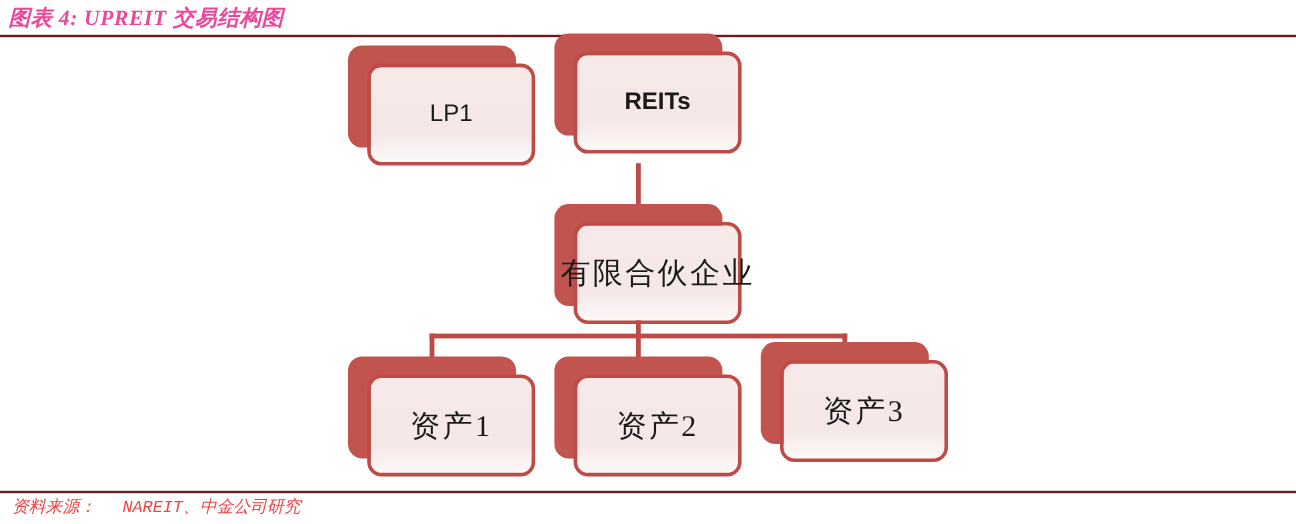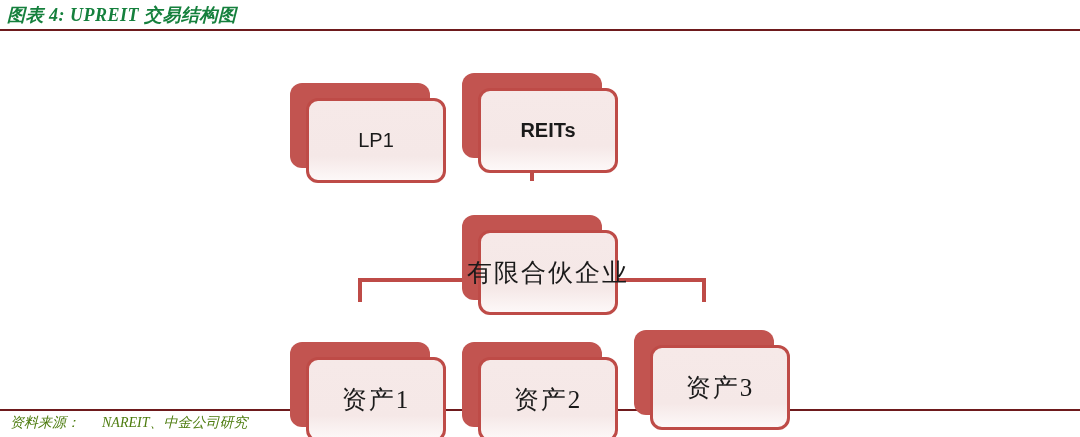--- a/index.html
+++ b/index.html
@@ -15,35 +15,35 @@
   
   .fig-title {
     position: absolute;
     left: 7px;
     top: 3px;
     font-family: "Liberation Serif", "DejaVu Serif", serif;
     font-style: italic;
     font-weight: bold;
     font-size: 18px;
     letter-spacing: 0.5px;
-    color: #15803d;
+    color: #ec4899;
     white-space: nowrap;
   }
   .rule {
     position: absolute;
     left: 0;
     width: 1080px;
     height: 2px;
     background: #6E1A1D;
   }
   .rule-top { top: 29px; }
   .rule-bottom { top: 409px; }
 
   
-  .node { position: absolute; width: 158px; height: 102px; z-index: 2; margin-top: 45px; }
+  .node { position: absolute; width: 158px; height: 102px; z-index: 2; }
   .node-shadow {
     position: absolute;
     left: 0; top: 0;
     width: 140px; height: 85px;
     background: #C25450;
     border-radius: 12px;
   }
   .node-front {
     position: absolute;
     left: 16px; top: 15px;
@@ -70,24 +70,24 @@
   
   .connector { position: absolute; background: #BE4B47; z-index: 1; }
   .conn-v { width: 4px; }
   .conn-h { height: 4px; }
 
   
   .source-line {
     position: absolute;
     left: 10px;
     top: 414px;
-    font-family: Liberation Serif, serif;
+    font-family: Liberation Mono, monospace;
     font-style: italic;
     font-size: 14px;
-    color: #4d7c0f;
+    color: #ef4444;
     white-space: nowrap;
   }
   .source-line .gap { display: inline-block; width: 22px; }
 </style>
 </head>
 <body>
 
 <div class="page">
 
   <div class="fig-title">图表 4: UPREIT 交易结构图</div>

